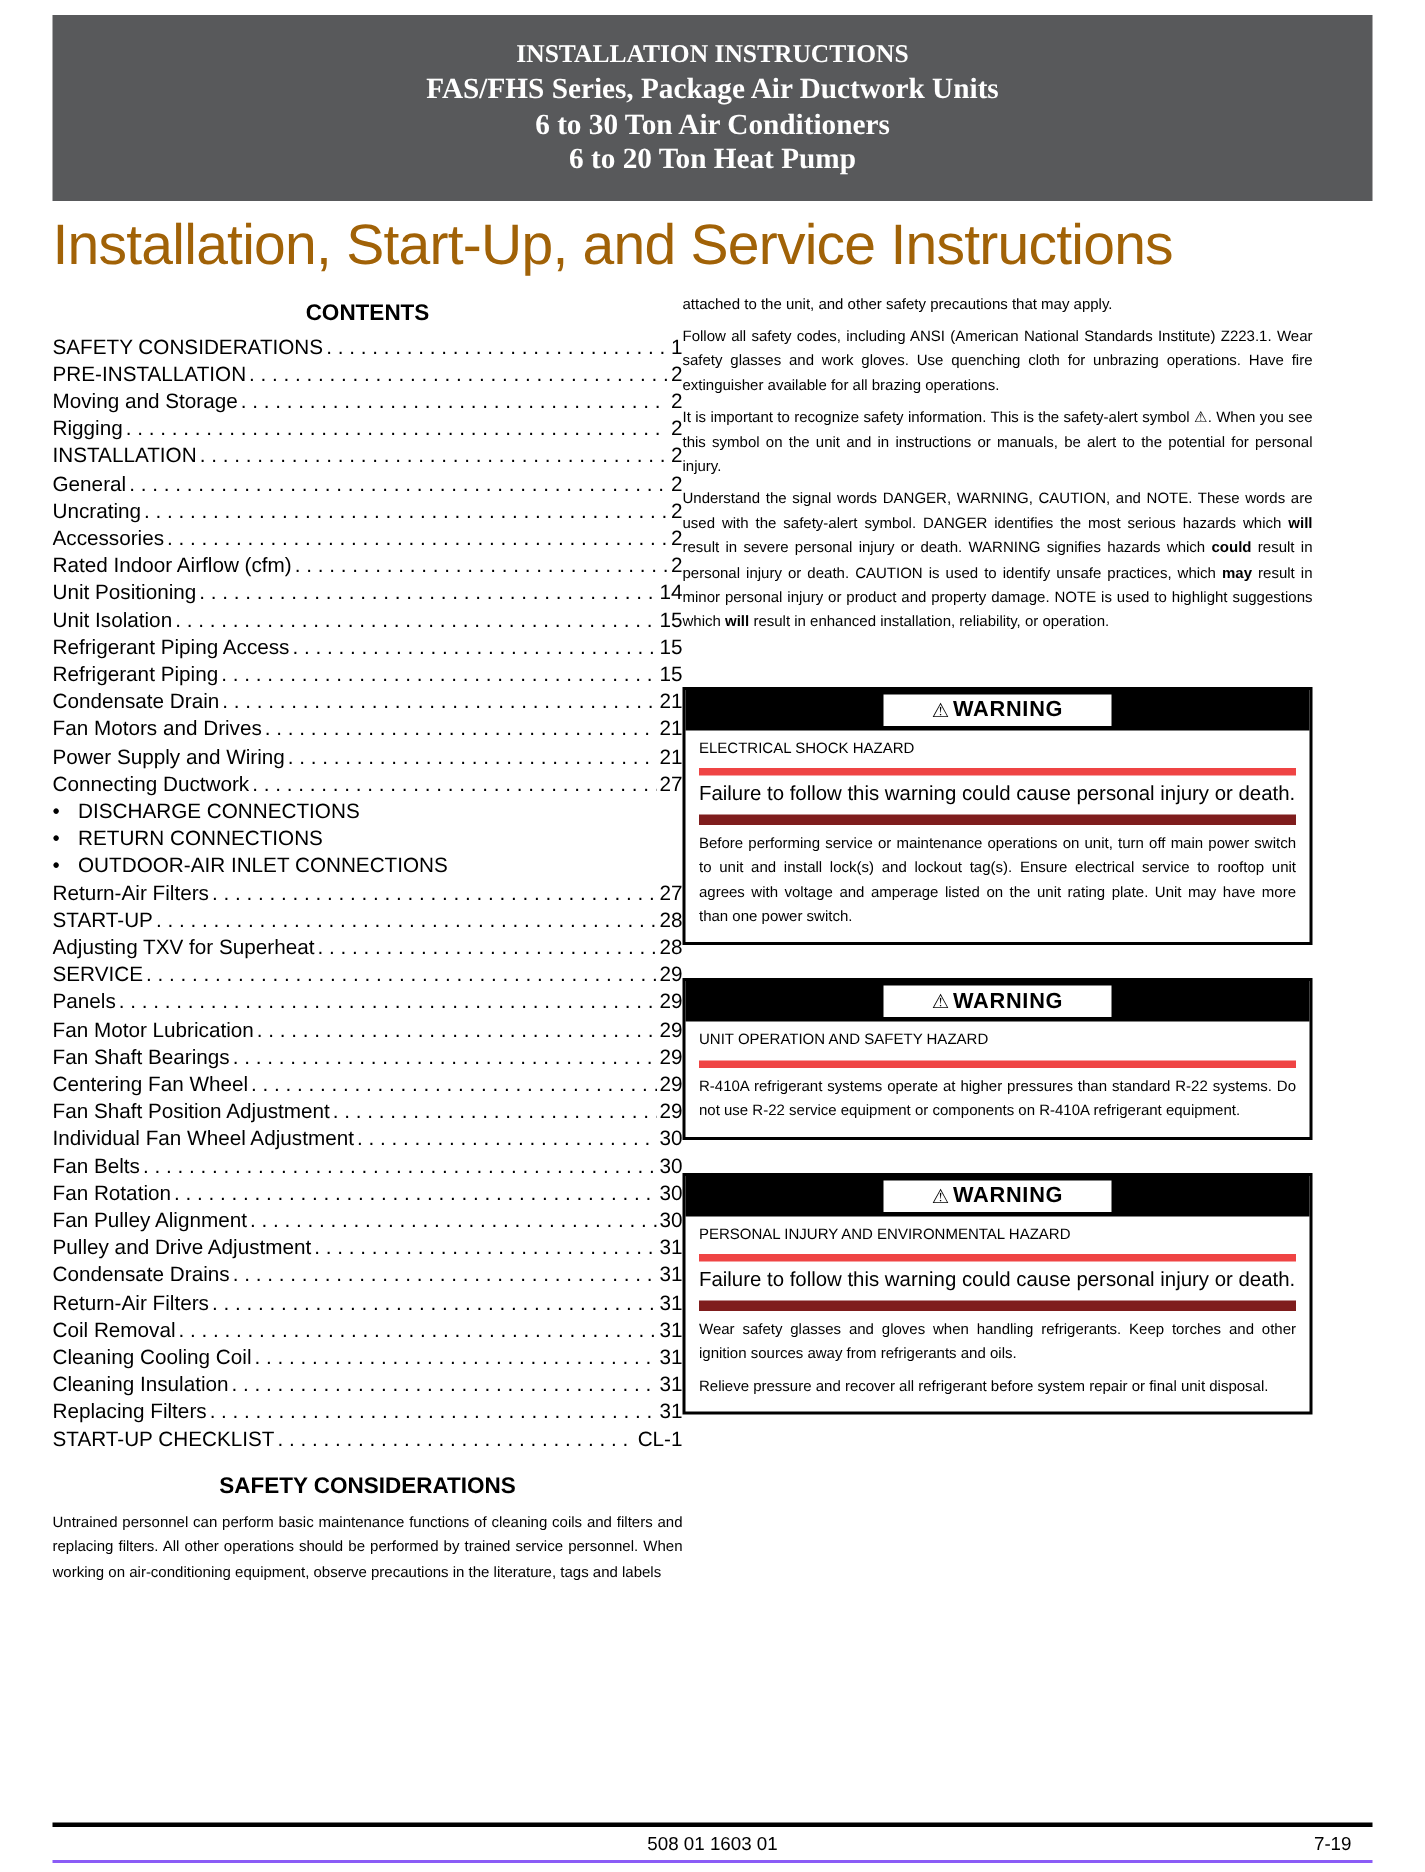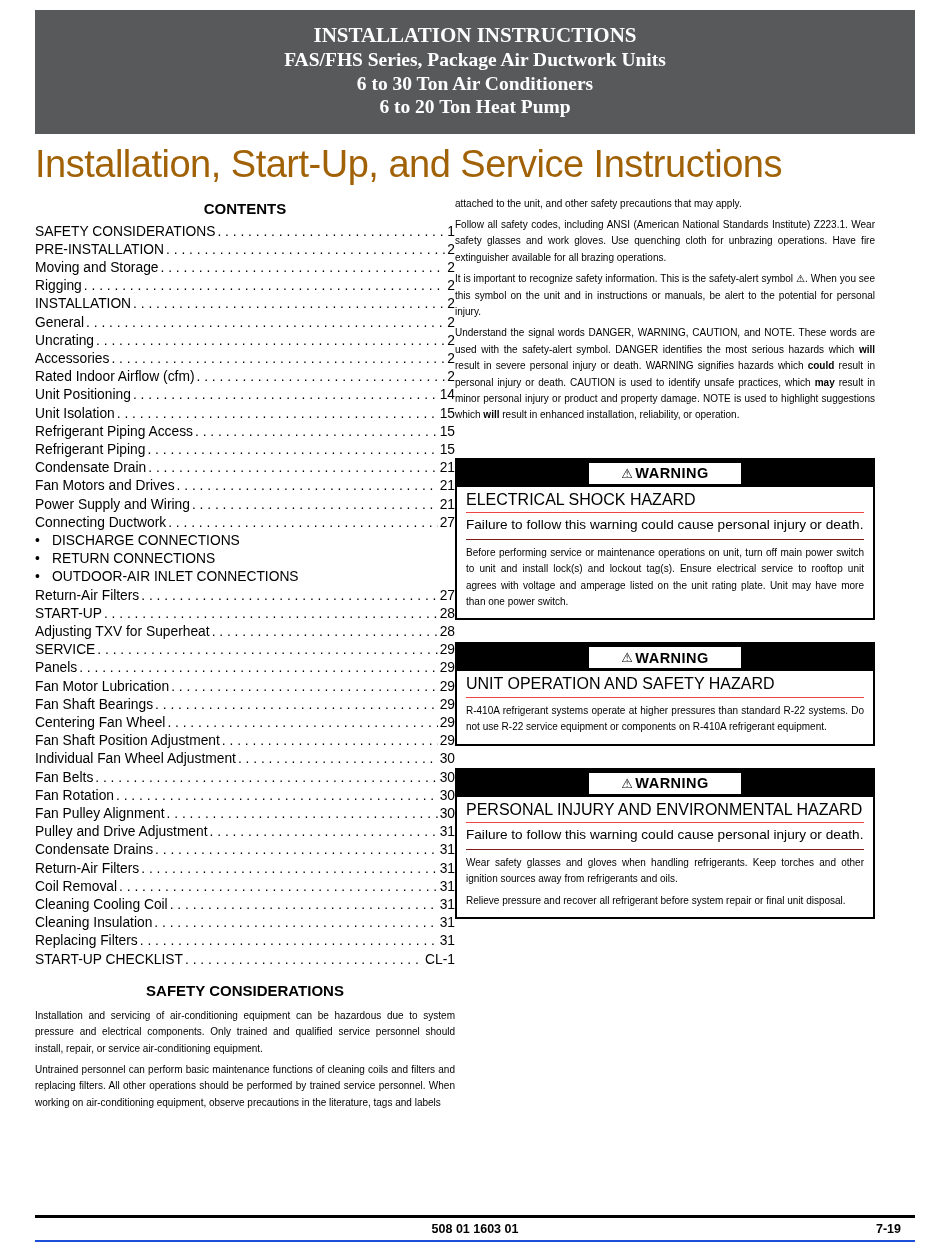--- a/index.html
+++ b/index.html
@@ -9,21 +9,21 @@
     font-family:"Liberation Sans", sans-serif; color:#000;
   }
   .page { width:950px; height:1248px; padding:10px 35px 6px 35px; display:flex; flex-direction:column; }
 
   
   .header-box {
     background:#58595b; color:#fff; text-align:center;
     font-family:"Liberation Serif", serif; font-weight:bold;
     padding:13px 10px 15px 10px;
   }
-  .header-line-main { font-size:21px; line-height:25px; }
+  .header-line-main { font-size:17px; line-height:25px; }
   .header-line { font-size:19.5px; line-height:23.5px; }
 
   .page-title {
     font-size:38px; font-weight:400; letter-spacing:-0.5px;
     white-space:nowrap; margin:9px 0 10px 0; color:#a16207;
   }
 
   .columns { display:flex; flex:1; overflow:hidden; }
   .col { width:420px; }
 
@@ -52,31 +52,31 @@
   .warn-box { border:2px solid #000; margin-top:22px; background:#fff; }
   .warn-box:first-child { margin-top:34px; }
   .warn-head { background:#000; height:27px; display:flex; align-items:center; justify-content:center; }
   .warn-label {
     background:#fff; color:#000; width:152px; height:21px;
     display:flex; align-items:center; justify-content:center;
     font-weight:bold; font-size:14.5px; letter-spacing:0.5px;
   }
   .warn-tri { font-size:13px; margin-right:2px; font-weight:normal; }
   .warn-body { padding:5px 9px 8px 9px; }
-  .warn-hazard { font-size:16px; line-height:16.5px; padding-bottom:4px; border-bottom:1px solid #ef4444; }
-  .warn-consequence { font-size:13.6px; line-height:16.5px; padding:4px 0 5px 0; border-bottom:1px solid #7f1d1d; text-align:justify; }
+  .warn-hazard { font-size:10px; line-height:16.5px; padding-bottom:4px; border-bottom:5px solid #ef4444; }
+  .warn-consequence { font-size:13.6px; line-height:16.5px; padding:4px 0 5px 0; border-bottom:7px solid #7f1d1d; text-align:justify; }
   .warn-paras { padding-top:5px; }
   .warn-paras .body-para { margin-bottom:5px; }
   .warn-paras .body-para:last-child { margin-bottom:0; }
 
   
   .footer {
-    margin-top:auto; border-top:3px solid #000; border-bottom:2px solid #1d4ed8;
+    margin-top:auto; border-top:3px solid #000; border-bottom:2px solid #8b5cf6;
     padding:4px 0 3px 0; position:relative; text-align:center;
-    font-weight:bold; font-size:12.5px; line-height:15px;
+    font-weight:normal; font-size:12.5px; line-height:15px;
   }
   .footer .footer-right { position:absolute; right:14px; top:4px; }
 </style>
 </head>
 <body>
 
 <div class="page">
 
   <div class="header-box" style="background: rgb(88, 89, 91);">
     <div class="header-line-main">INSTALLATION INSTRUCTIONS</div>
@@ -290,21 +290,20 @@
             <span class="pg">31</span>
           </div>
           <div class="toc-row">
             <span class="lbl">START-UP CHECKLIST</span>
             <span class="dots"> . . . . . . . . . . . . . . . . . . . . . . . . . . . . . . . . . . . . . . . . . . . . . . . . . . . . . . . . . . . . . . . . . . . . . . . . . . . . . . . .</span>
             <span class="pg">CL-1</span>
           </div>
         </div>
       <div class="section-heading safety">SAFETY CONSIDERATIONS</div>
       <div id="safety-paras">
-          <p class="body-para">Installation and servicing of air-conditioning equipment can be hazardous due to system pressure and electrical components. Only trained and qualified service personnel should install, repair, or service air-conditioning equipment.</p>
           <p class="body-para">Untrained personnel can perform basic maintenance functions of cleaning coils and filters and replacing filters. All other operations should be performed by trained service personnel. When working on air-conditioning equipment, observe precautions in the literature, tags and labels</p>
         </div>
     </div>
 
     <div class="col col-right">
       <div id="right-paras">
           <p class="body-para">attached to the unit, and other safety precautions that may apply.</p>
           <p class="body-para">Follow all safety codes, including ANSI (American National Standards Institute) Z223.1. Wear safety glasses and work gloves. Use quenching cloth for unbrazing operations. Have fire extinguisher available for all brazing operations.</p>
           <p class="body-para">It is important to recognize safety information. This is the safety-alert symbol ⚠. When you see this symbol on the unit and in instructions or manuals, be alert to the potential for personal injury.</p>
           <p class="body-para">Understand the signal words DANGER, WARNING, CAUTION, and NOTE. These words are used with the safety-alert symbol. DANGER identifies the most serious hazards which <b>will</b> result in severe personal injury or death. WARNING signifies hazards which <b>could</b> result in personal injury or death. CAUTION is used to identify unsafe practices, which <b>may</b> result in minor personal injury or product and property damage. NOTE is used to highlight suggestions which <b>will</b> result in enhanced installation, reliability, or operation.</p>

